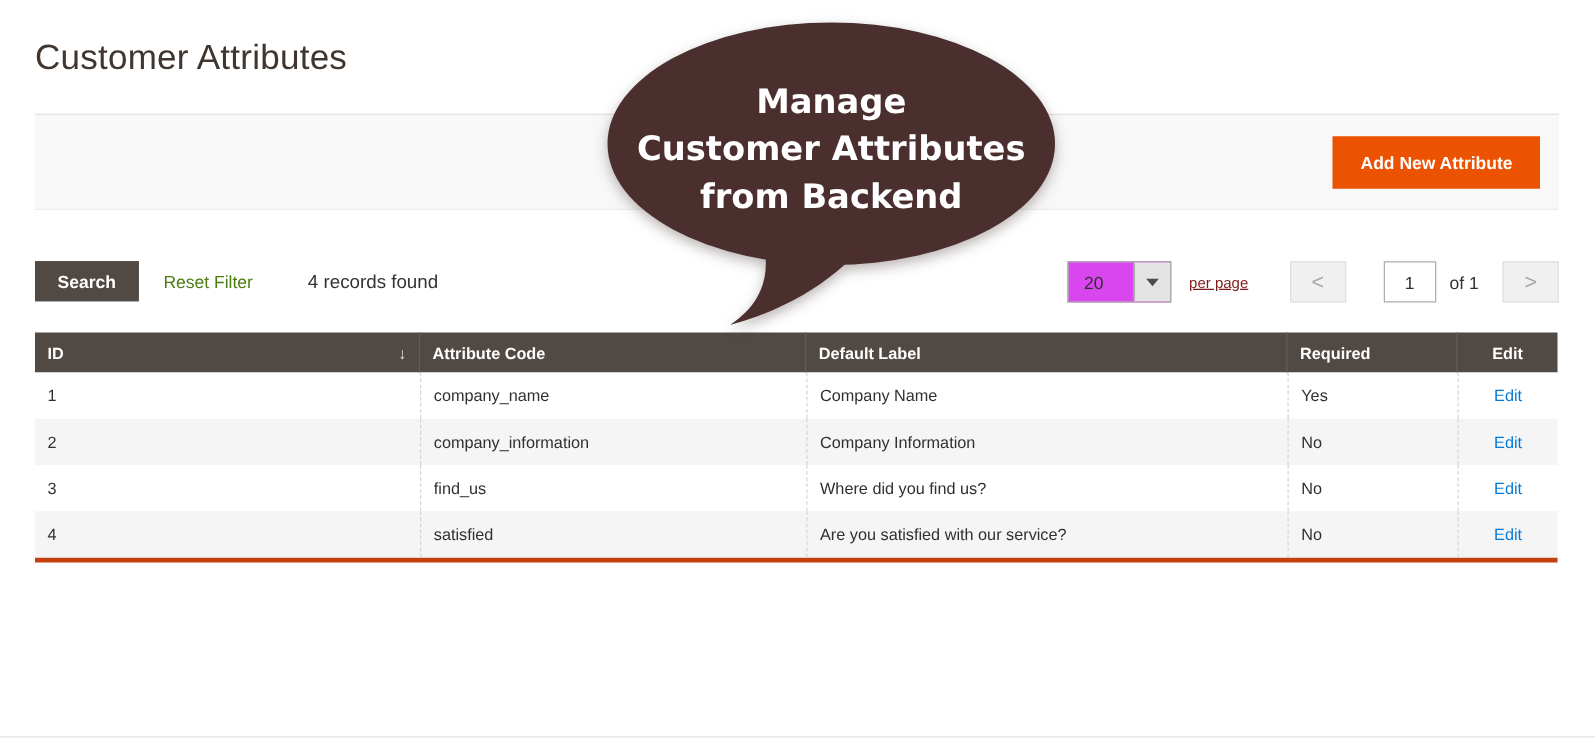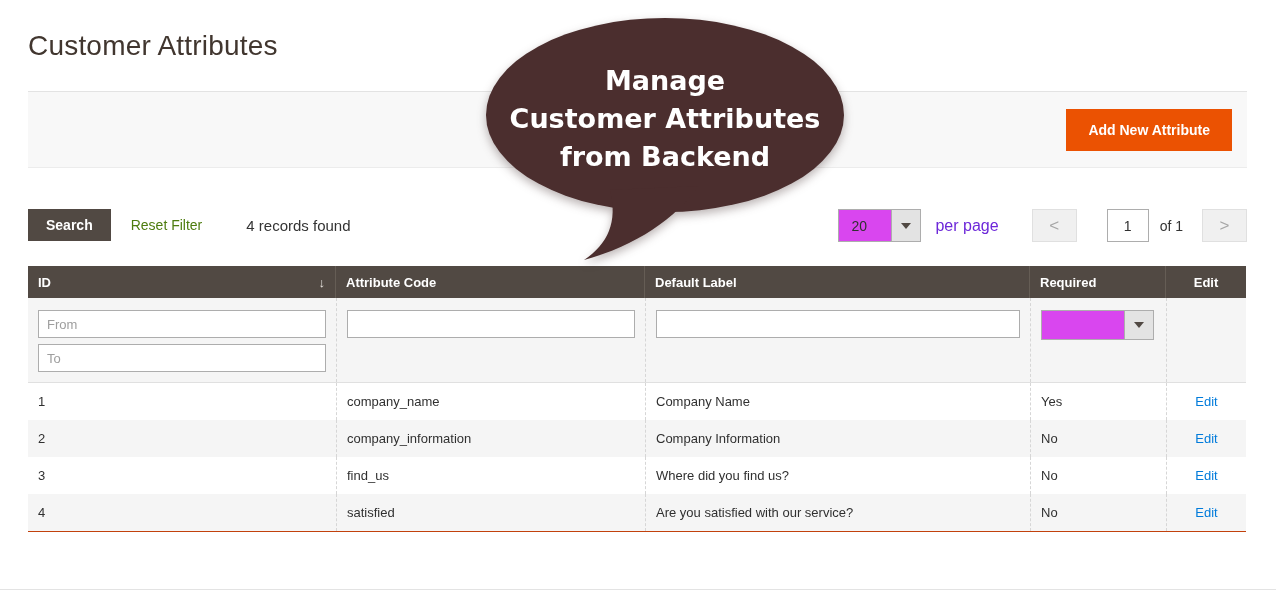--- a/index.html
+++ b/index.html
@@ -27,29 +27,29 @@
   .controls-row { position:absolute; left:28px; top:209px; width:1219px; height:34px; }
   .ctrl-left { position:absolute; left:0; top:0; display:flex; align-items:center; }
   .search-btn { height:32px; padding:0 17px; background:#514943; border:1px solid #514943; color:#fff; font-size:14px; font-weight:700; font-family:inherit; cursor:pointer; }
   .reset-link { margin-left:20px; font-size:14px; color:#4d7c0f; text-decoration:none; cursor:pointer; }
   .records-txt { margin-left:44px; font-size:15px; color:#333;text-align:center; }
   .ctrl-right { position:absolute; right:0; top:0; display:flex; align-items:center; }
   .select-box { display:flex; height:33px; border:1px solid #adadad; background:#d946ef; cursor:pointer; }
   .select-box .val { width:52px; display:flex; align-items:center; padding-left:12px; font-size:14px; color:#303030; }
   .select-box .arrow-seg { width:29px; background:#e3e3e3; border-left:1px solid #adadad; display:flex; align-items:center; justify-content:center; }
   .tri-down { width:0; height:0; border-left:5px solid transparent; border-right:5px solid transparent; border-top:6px solid #514943; }
-  .per-page-lbl { margin-left:14px; font-size:16px; color:#6d28d9; }
+  .per-page-lbl { margin-left:14px; font-size:12px; color:#7f1d1d;text-decoration:underline; }
   .page-nav-btn { width:45px; height:33px; margin-left:0; background:#f0f0f0; border:1px solid #e0e0e0; color:#a6a6a6; font-size:17px; font-family:inherit; cursor:default; display:flex; align-items:center; justify-content:center; }
   .prev-btn { margin-left:33px; }
   .cur-page { margin-left:30px; width:42px; height:33px; border:1px solid #adadad; text-align:center; font-size:14px; color:#303030; font-family:inherit; }
   .of-lbl { margin-left:11px; font-size:14px; color:#333; }
   .next-btn { margin-left:19px; }
 
   
-  .grid { position:absolute; left:28px; top:266px; width:1218px; border-bottom:1px solid #c2410c; }
+  .grid { position:absolute; left:28px; top:266px; width:1218px; border-bottom:4px solid #c2410c; }
   .g-row { display:flex; width:100%; }
   .c0 { width:308px; } .c1 { width:309px; } .c2 { width:385px; } .c3 { width:136px; } .c4 { width:80px;justify-content:center; }
   .g-head { background:#514943; height:32px; }
   .g-head .cell { display:flex; align-items:center; padding:0 10px; color:#fff; font-size:13px; font-weight:700; border-right:1px solid #655d55; }
   .g-head .cell:last-child { border-right:none; }
   .g-head .c0 { justify-content:space-between; }
   .sort-arrow { font-weight:400; font-size:13px; color:#e8e4e0; }
   .g-filter { background:#f5f5f5; height:85px; border-bottom:1px solid #e0e0e0; }
   .g-filter .cell { padding:12px 10px 0 10px; border-left:1px dashed #d6d6d6; }
   .g-filter .cell:first-child { border-left:none; }
@@ -122,41 +122,20 @@
           <span>Default Label</span>
         </div>
       <div class="cell c3">
           <span>Required</span>
         </div>
       <div class="cell c4">
           <span>Edit</span>
         </div>
     </div>
 
-    <div class="g-row g-filter">
-      <div class="cell c0">
-        <input class="flt-input stack" placeholder="From" style="">
-        <input class="flt-input stack" placeholder="To" style="">
-      </div>
-      <div class="cell c1">
-        <input class="flt-input" style="">
-      </div>
-      <div class="cell c2">
-        <input class="flt-input" style="">
-      </div>
-      <div class="cell c3">
-        <div class="select-box flt-select">
-          <span class="val"></span>
-          <span class="arrow-seg">
-              <span class="tri-down"></span>
-            </span>
-        </div>
-      </div>
-      <div class="cell c4"></div>
-    </div>
 
     <div class="g-row g-data odd">
       <div class="cell c0">1</div>
       <div class="cell c1">company_name</div>
       <div class="cell c2">Company Name</div>
       <div class="cell c3">Yes</div>
       <div class="cell c4">
           <a class="edit-link">Edit</a>
         </div>
     </div>

